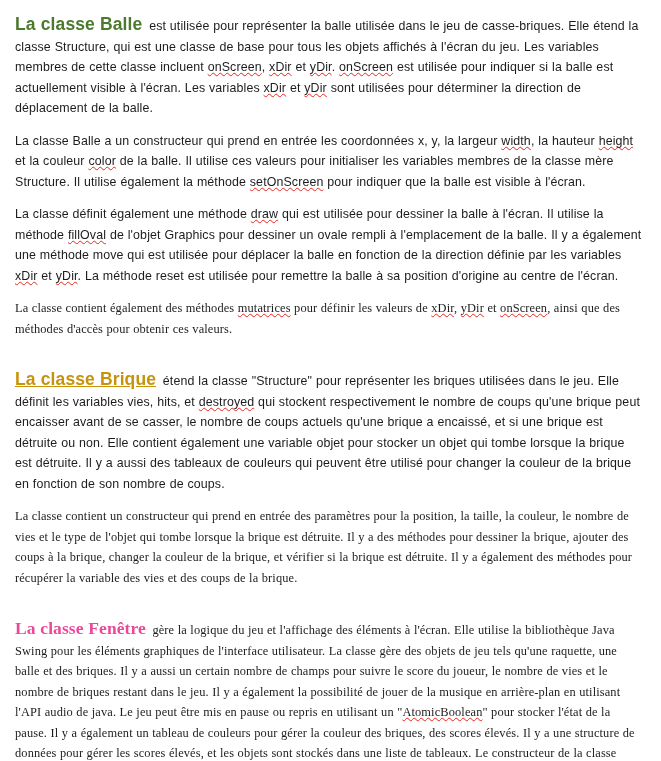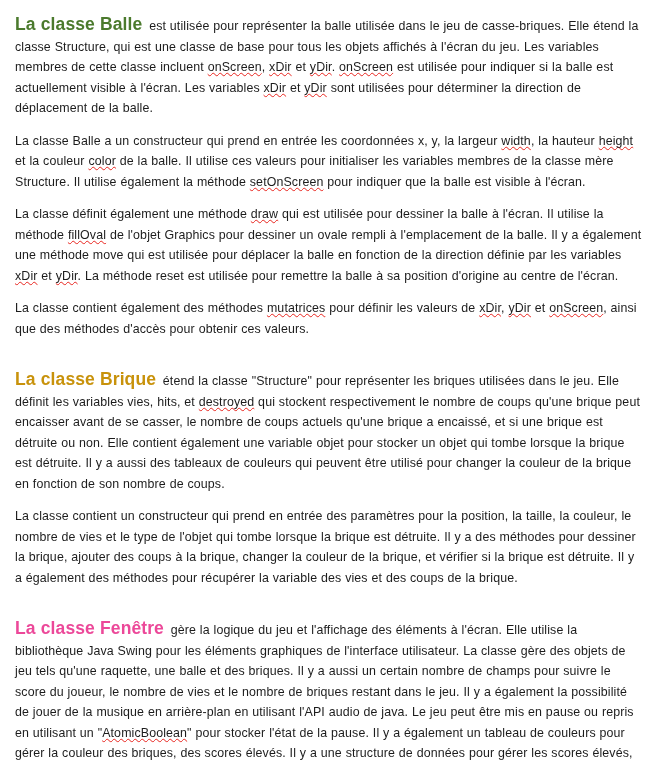--- a/index.html
+++ b/index.html
@@ -39,37 +39,38 @@
     font-size: 12.4px;
     line-height: 20.5px;
     text-align: left;
     letter-spacing: 0.01em;
     word-spacing: 0.02em;
     color: #1c1c1c;
   }
 
   p.para:last-child {
     margin-bottom: 0;
+    font-family: Liberation Serif, serif;
   }
 
   .lead {
     margin-bottom: 12px;
   }
 
   
   .class-title {
     font-size: 17.5px;
     font-weight: bold;
     line-height: 20.5px;
     letter-spacing: 0.005em;
     margin-right: 3px;
     vertical-align: baseline;
   }
   .class-title.green  { color: #4b7a2d; }
-  .class-title.gold   { color: #c8920b; }
+  .class-title.gold   { color: #c8920b; text-decoration: underline; }
   .class-title.purple { color: #ec4899; }
 
   
   .sp {
     text-decoration: underline wavy #e8251f;
     text-decoration-skip-ink: none;
     -webkit-text-decoration: underline wavy #e8251f;
     text-underline-offset: 1px;
     text-decoration-thickness: 1px;
   }

